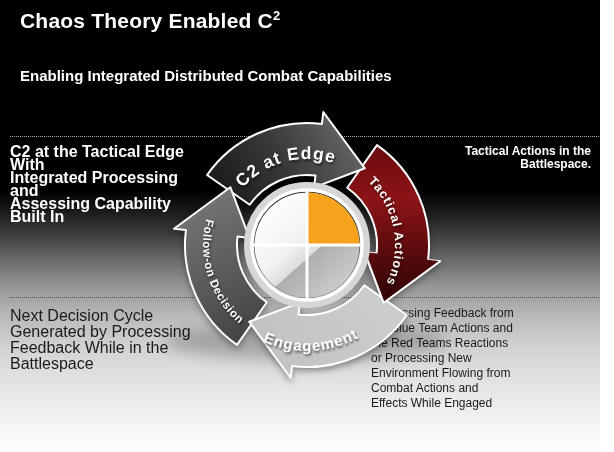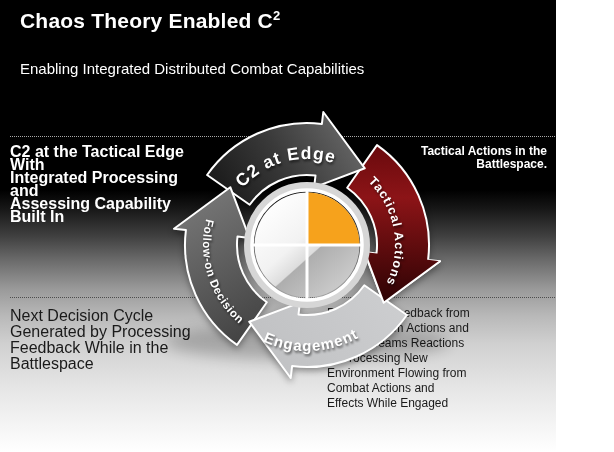--- a/index.html
+++ b/index.html
@@ -1,30 +1,30 @@
 <!DOCTYPE html>
 <html><head>
 <meta charset="utf-8">
 <style>
   html,body{margin:0;padding:0;background:#fff;}
   .slide{
-    position:relative; width:556px; height:452px; overflow:hidden;
+    position:relative; width:600px; height:452px; overflow:hidden;
     font-family:"Liberation Sans","DejaVu Sans",sans-serif;
     background:linear-gradient(to bottom,
       #000 0%, #000 42%, #161616 46%, #3e3e3e 52%, #6e6e6e 58%,
       #9a9a9a 64%, #b9b9b9 70%, #d0d0d0 76%, #e6e6e6 86%, #f8f8f8 96%, #fff 100%);
   }
   .title{
     position:absolute; left:20px; top:8px; margin:0;
     color:#fff; font-size:21px; font-weight:700; letter-spacing:.2px;
   }
   .title sup{font-size:.62em;}
   .subtitle{
-    position:absolute; left:20px; top:60px; margin:0;
-    color:#fff; font-size:15px; font-weight:400;
+    position:absolute; left:20px; top:67px; margin:0;
+    color:#fff; font-size:15px; font-weight:700;
   }
   .rule{position:absolute; left:10px; width:601px; height:0;}
   .rule-top{top:136px; border-top:1px dotted #a8a8a8;}
   .rule-bottom{top:297px; border-top:1px dotted #4d4d4d;}
   .note{position:absolute; white-space:pre-line;}
   .note-tl{left:10px; top:145px; width:190px; color:#fff; font-size:16px; line-height:13px; font-weight:700;}
   .note-tr{right:9px; top:145px; width:200px; color:#fff; font-size:12px; line-height:13px; font-weight:700; text-align:right;}
   .note-bl{left:10px; top:308px; width:205px; color:#1a1a1a; font-size:16px; line-height:16px; font-weight:400;}
   .note-br{right:9px; top:306px; width:220px; color:#1a1a1a; font-size:12px; line-height:15px; font-weight:400; text-align:left;}
   .diagram{position:absolute; left:120px; top:90px;}

